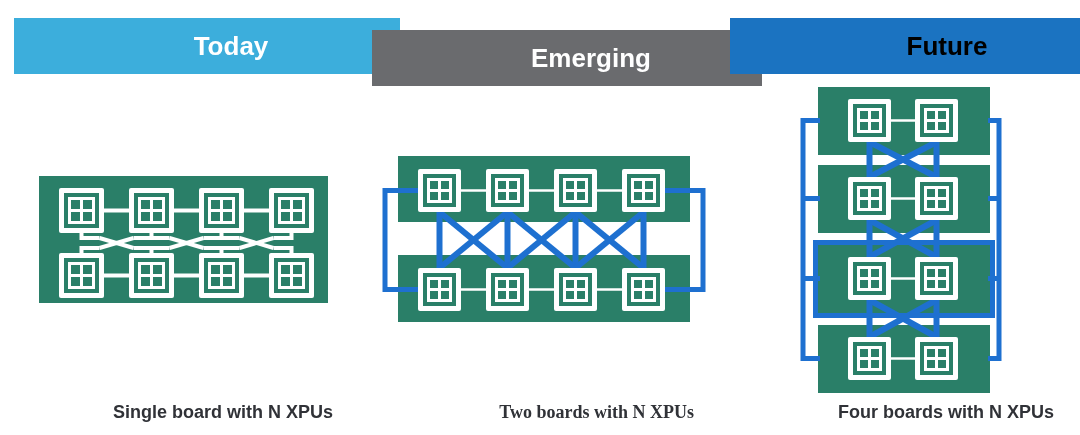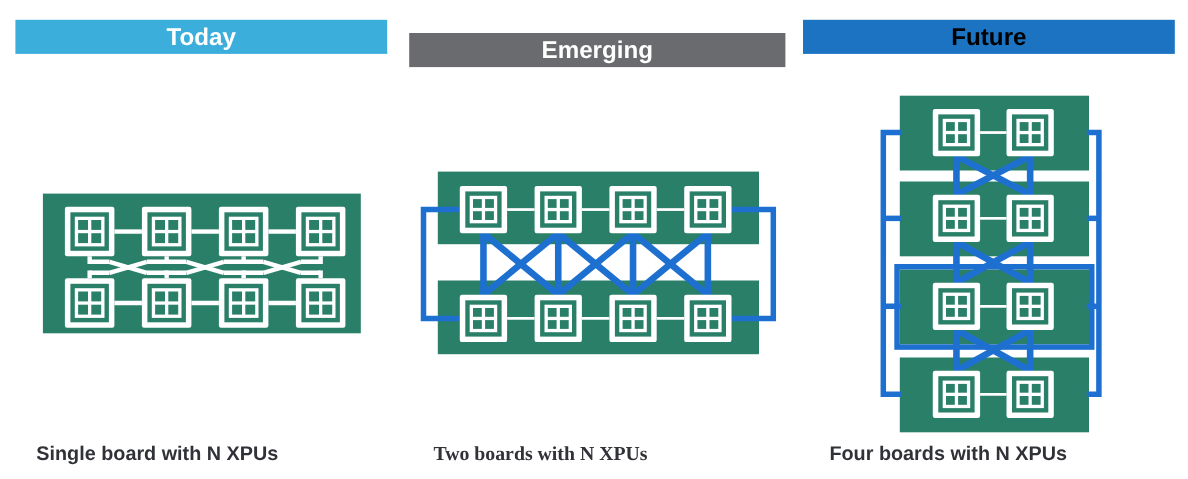--- a/index.html
+++ b/index.html
@@ -1,23 +1,23 @@
 <!DOCTYPE html>
 <html><head>
 <meta charset="utf-8">
 <style>
   html,body{margin:0;padding:0;background:#fff;}
   .stage{position:relative;width:1080px;height:435px;background:#fff;overflow:hidden;
          font-family:"Liberation Sans",sans-serif;}
-  .header-bar{position:absolute;top:18px;height:31px;display:flex;align-items:center;
-              justify-content:center;color:#fff;font-size:22px;font-weight:bold;}
+  .header-bar{position:absolute;top:18px;height:56px;display:flex;align-items:center;
+              justify-content:center;color:#fff;font-size:26px;font-weight:bold;padding-left:48px;}
   .h0{left:14px;width:338px;}
   .h1{left:372px;width:342px;margin-top:12px;}
   .h2{left:730px;width:338px;}
-  .caption{position:absolute;top:402px;width:300px;text-align:left;
+  .caption{position:absolute;top:402px;width:300px;text-align:right;
            font-size:18px;font-weight:bold;color:#303237;}
   .c0{left:33px;}
   .c1{left:394px;font-family:Liberation Serif, serif;}
   .c2{left:754px;}
   svg{position:absolute;left:0;top:0;}
 </style>
 </head>
 <body>
 
 <div class="stage">

